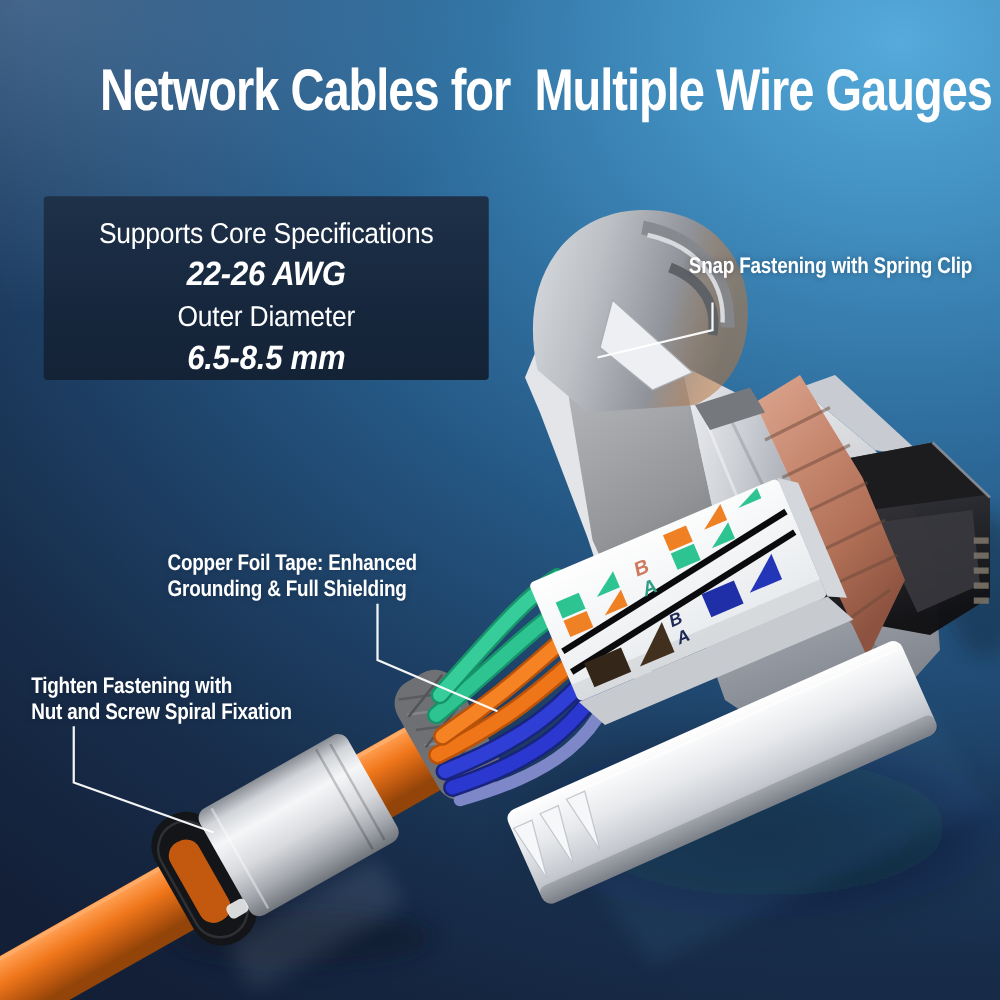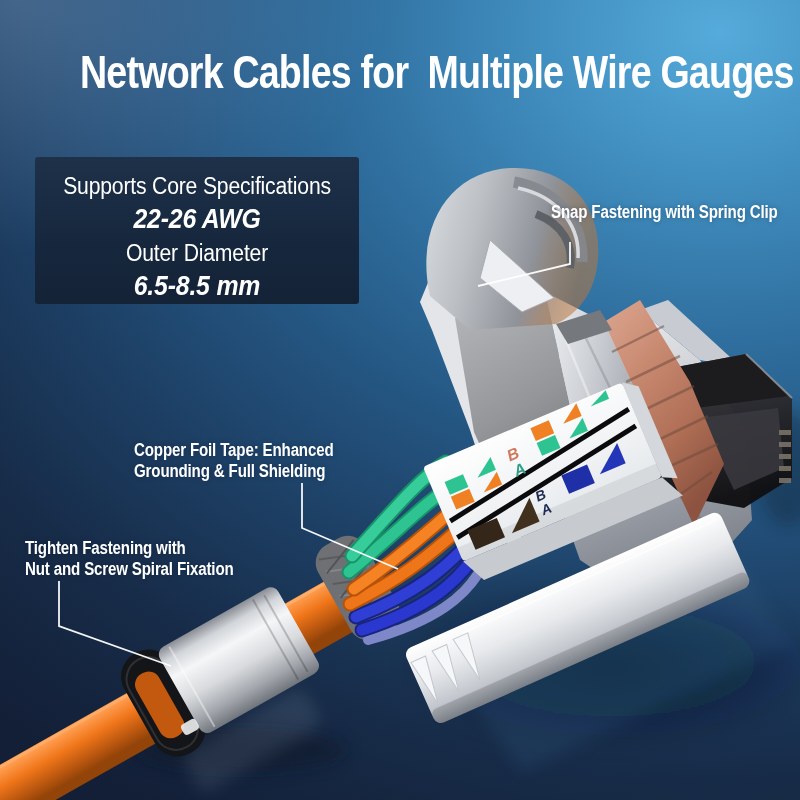--- a/index.html
+++ b/index.html
@@ -10,21 +10,21 @@
       radial-gradient(ellipse 620px 420px at 2% 0%, rgba(130,160,195,.38), rgba(130,160,195,0) 60%),
       radial-gradient(ellipse 1100px 900px at 90% 4%, #55abdb 0%, #418fc0 16%, #2f6f9f 34%, #245581 50%, #1d3f64 66%, #172c49 82%, #131f37 100%);
   }
   svg{position:absolute;left:0;top:0;}
   .title{
     position:absolute;left:0;top:47px;width:800px;text-align:center;
     font-size:47px;font-weight:bold;letter-spacing:-1px;white-space:pre;
     transform:scaleX(.80);transform-origin:50% 0;line-height:1.05;
   }
   .spec-box{
-    position:absolute;left:35px;top:157px;width:324px;height:147px;
+    position:absolute;left:35px;top:157px;width:356px;height:147px;
     background:linear-gradient(180deg,#1e3149 0%,#16273d 55%,#13223575 100%),#16273d;
     background:linear-gradient(180deg,#1e3149 0%,#16273d 60%,#142236 100%);
     border-radius:3px;text-align:center;box-sizing:border-box;padding-top:13px;
   }
   .spec-line{font-size:23px;line-height:32px;letter-spacing:-.2px;transform:scaleX(.92);transform-origin:50% 50%;}
   .spec-strong{font-size:27px;line-height:35px;font-weight:bold;font-style:italic;letter-spacing:-.2px;transform:scaleX(.92);transform-origin:50% 50%;}
   .callout{
     position:absolute;font-weight:bold;font-size:18px;line-height:21px;
     letter-spacing:-.2px;transform:scaleX(.84);transform-origin:0 0;white-space:nowrap;
     text-shadow:0 0 6px rgba(10,25,45,.35);

